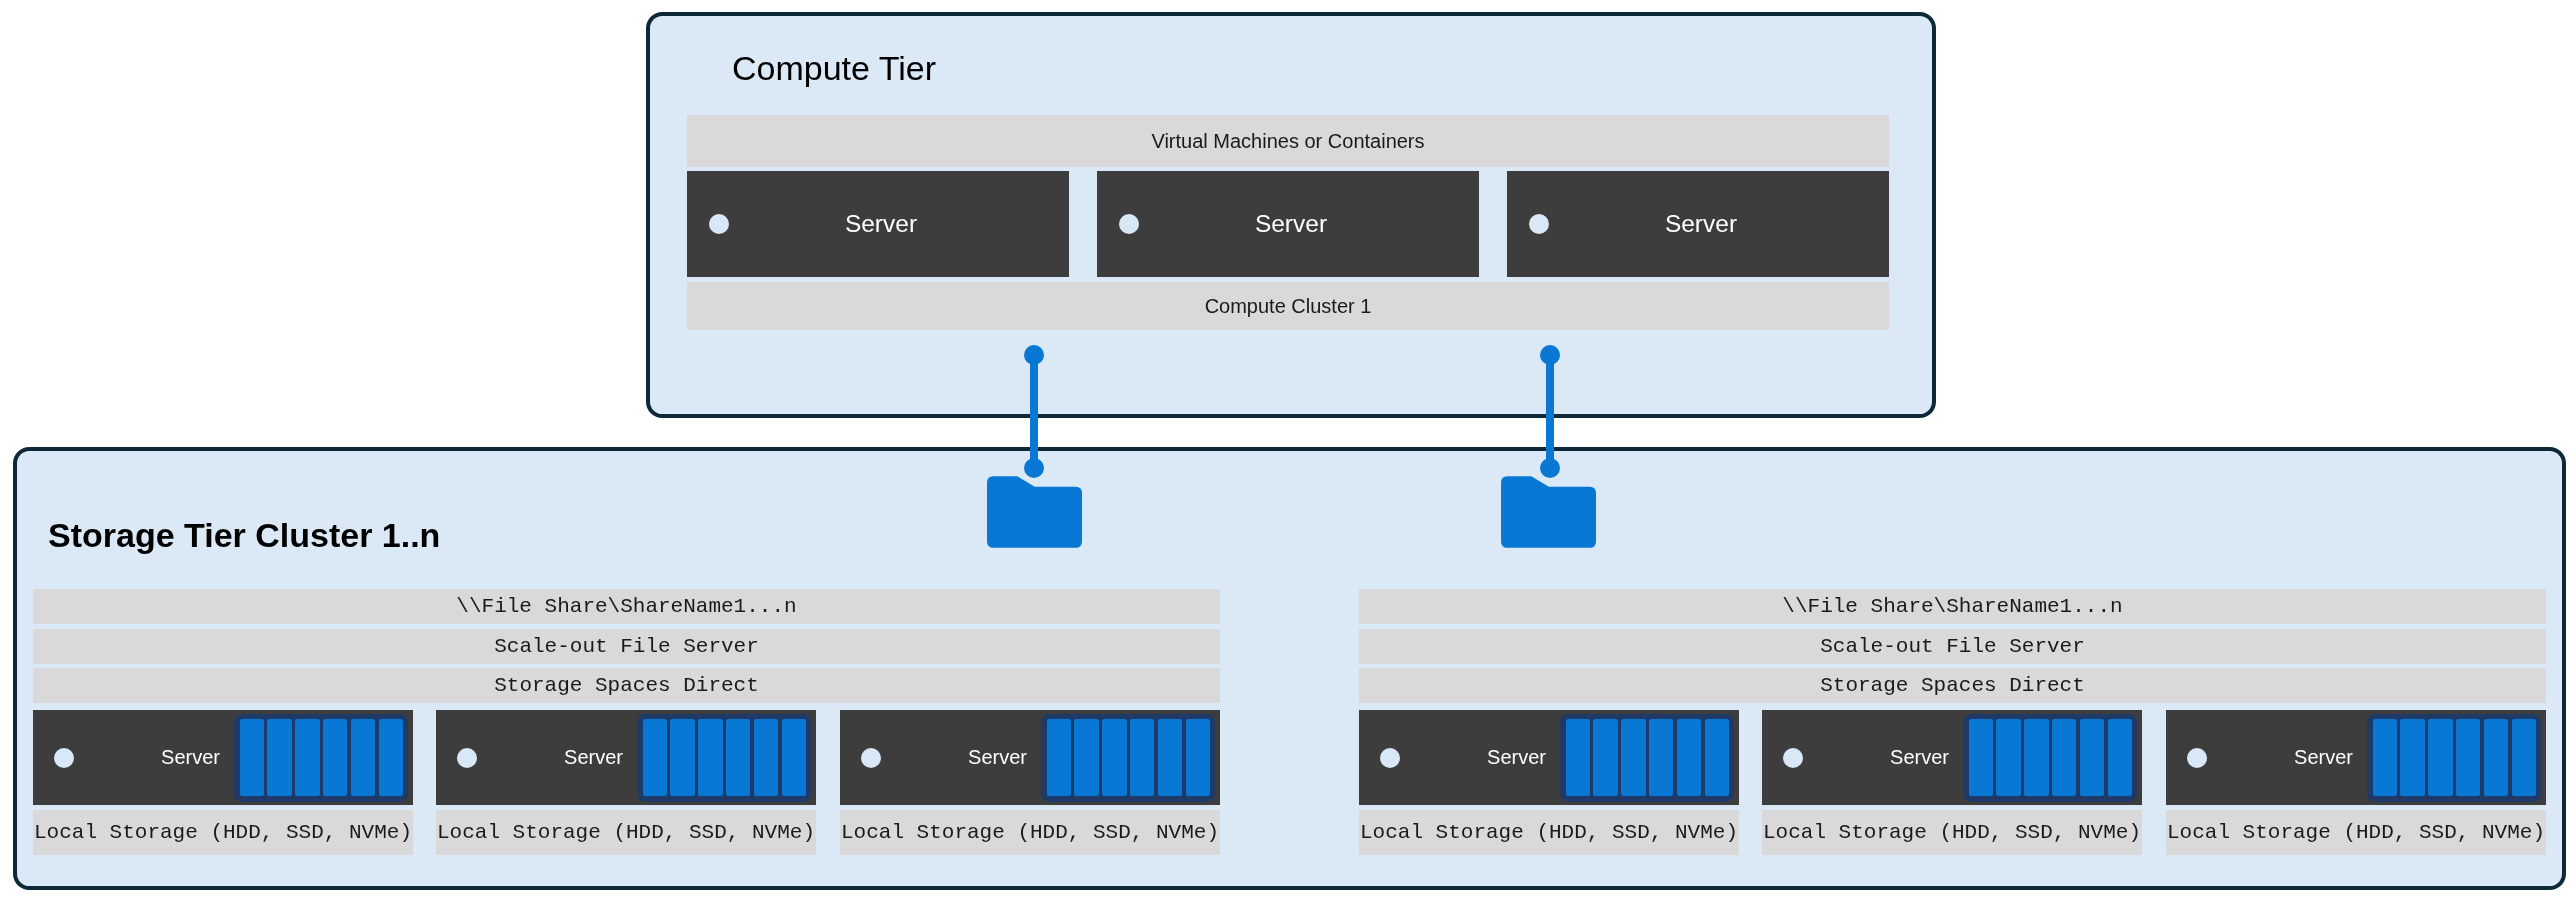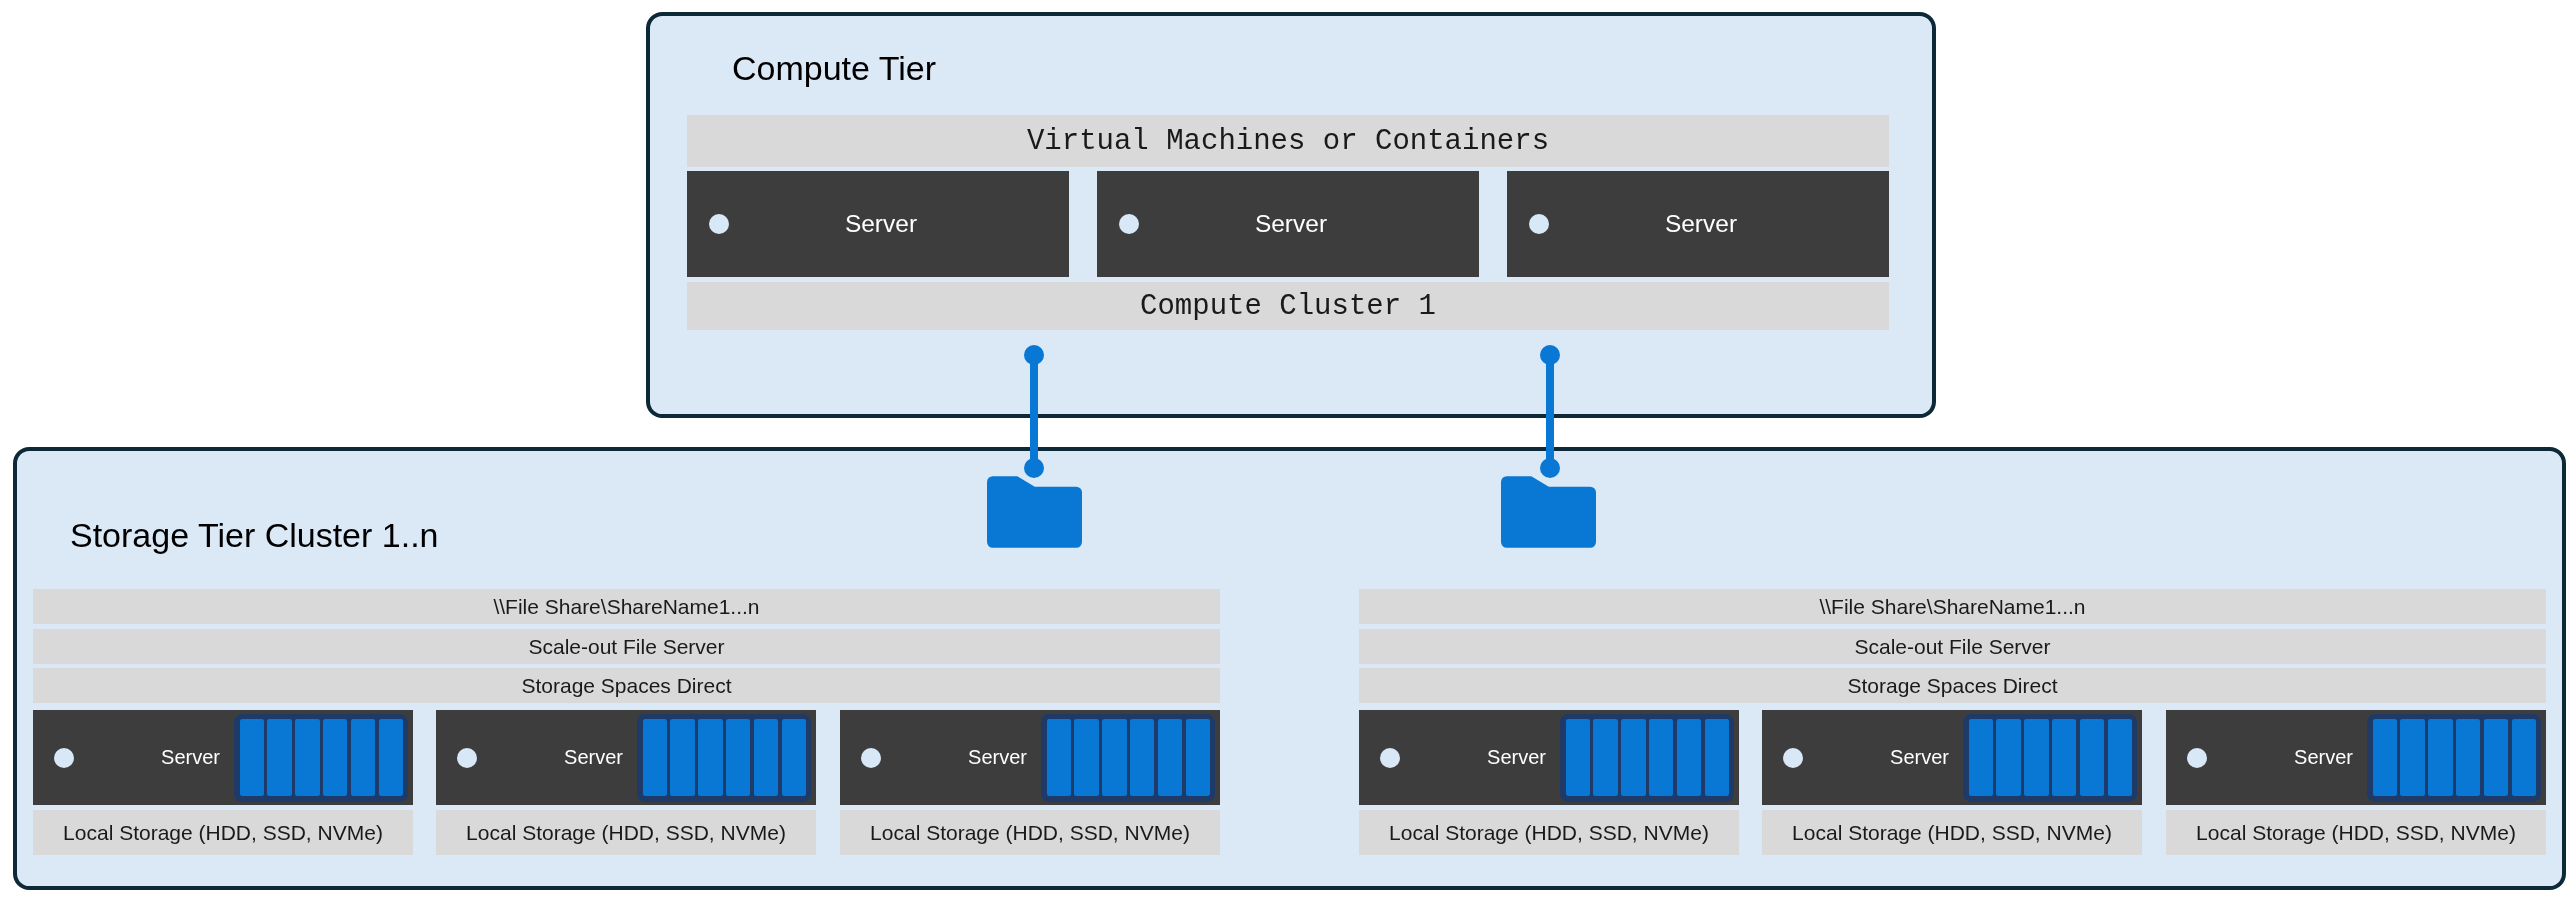--- a/index.html
+++ b/index.html
@@ -12,22 +12,22 @@
   body{background:var(--page-bg);font-family:"Liberation Sans",sans-serif;}
   .canvas{position:relative;width:2576px;height:900px;background:var(--page-bg);overflow:hidden;}
 
   .tier-box{position:absolute;box-sizing:border-box;background:var(--tier-bg);
     border:4.7px solid var(--tier-border);border-radius:16.3px;}
   .tier-title{position:absolute;font-size:34px;line-height:35px;color:#000;white-space:nowrap;}
 
   .gray-bar{position:absolute;box-sizing:border-box;background:var(--bar-bg);
     display:flex;align-items:center;justify-content:center;
     color:var(--bar-text);white-space:nowrap;}
-  .bar-lg{font-size:29px;font-family:Liberation Mono, monospace;}
-  .bar-sm{font-size:21px;}
+  .bar-lg{font-size:20px;}
+  .bar-sm{font-size:21px;font-family:Liberation Mono, monospace;}
 
   .server-box{position:absolute;background:var(--server-bg);}
   .led{position:absolute;top:50%;transform:translateY(-50%);
     width:20px;height:20px;border-radius:50%;background:var(--led-color);}
   .srv-label{color:var(--server-text);white-space:nowrap;padding-left:6px;}
   .compute-server .srv-label{position:absolute;inset:0;display:flex;align-items:center;justify-content:center;font-size:24.5px;}
   .storage-server .srv-label{position:absolute;left:70px;width:163px;top:0;bottom:0;
     display:flex;align-items:center;justify-content:center;font-size:20px;}
 
   .disk-array{position:absolute;right:4.7px;top:3.5px;bottom:3.5px;width:174px;
@@ -80,21 +80,21 @@
 
   <svg class="folder" style="left:987px;top:476px;" width="95" height="72" viewBox="0 0 163 123" aria-hidden="true">
     <path d="M10 0 L52 0 L82 18 L153 18 A10 10 0 0 1 163 28 L163 113 A10 10 0 0 1 153 123 L10 123 A10 10 0 0 1 0 113 L0 10 A10 10 0 0 1 10 0 Z" fill="var(--accent-blue)"></path>
   </svg>
   <svg class="folder" style="left:1501px;top:476px;" width="95" height="72" viewBox="0 0 163 123" aria-hidden="true">
     <path d="M10 0 L52 0 L82 18 L153 18 A10 10 0 0 1 163 28 L163 113 A10 10 0 0 1 153 123 L10 123 A10 10 0 0 1 0 113 L0 10 A10 10 0 0 1 10 0 Z" fill="var(--accent-blue)"></path>
   </svg>
 
   <section class="tier-box" style="left:13px;top:447px;width:2553px;height:443px;"></section>
 
-  <div class="tier-title" style="left:70px;top:518px;">Storage Tier Cluster 1..n</div>
+  <div class="tier-title" style="left:48px;top:518px;font-weight:bold;">Storage Tier Cluster 1..n</div>
 
   <div class="cluster" style="left:33px;top:589px;width:1187px;height:266px;">
     <div class="gray-bar bar-sm" style="left:0;top:0;width:1187px;height:35px;">\\File Share\ShareName1...n</div>
     <div class="gray-bar bar-sm" style="left:0;top:40px;width:1187px;height:35px;">Scale-out File Server</div>
     <div class="gray-bar bar-sm" style="left:0;top:79px;width:1187px;height:35px;">Storage Spaces Direct</div>
 
     <div class="server-box storage-server" style="left:0;top:121px;width:380px;height:95px;">
       <span class="led" style="left:21px;"></span>
       <span class="srv-label">Server</span>
       <span class="disk-array">

